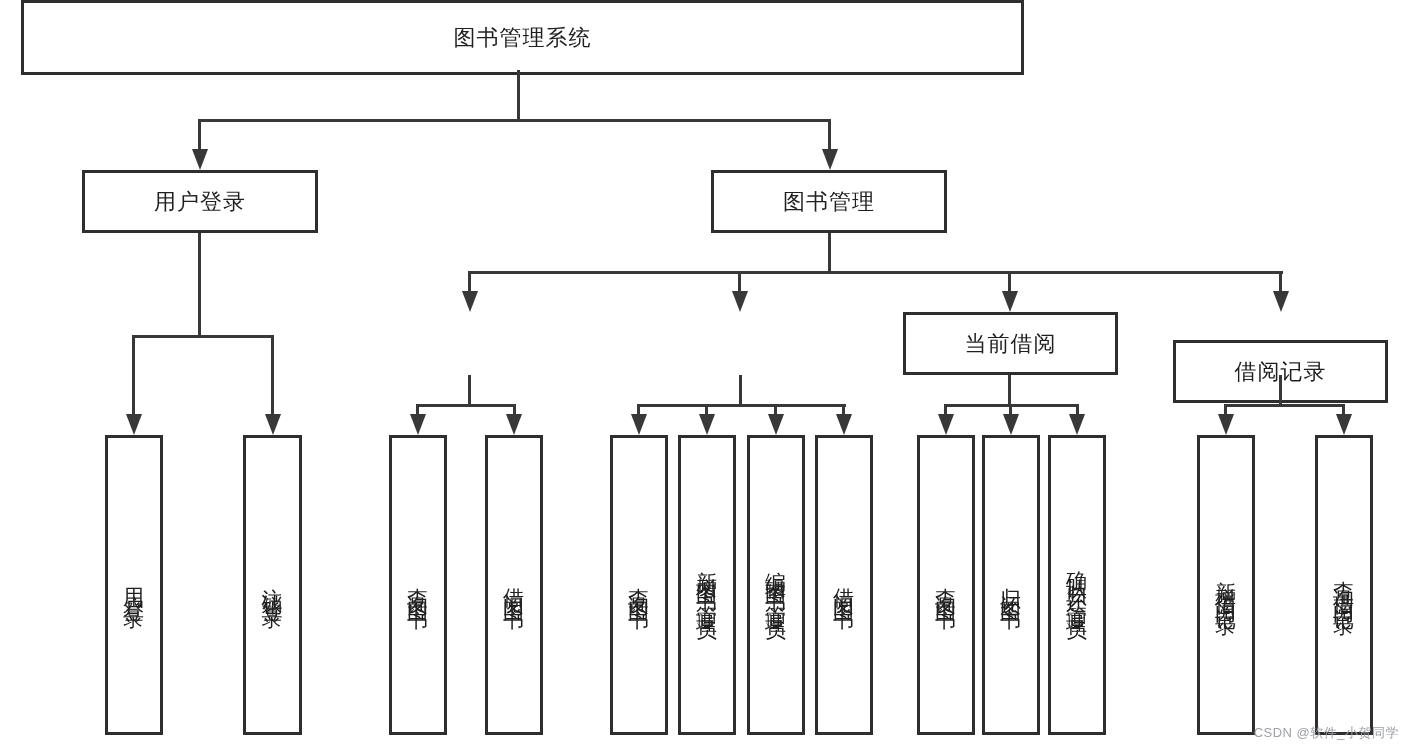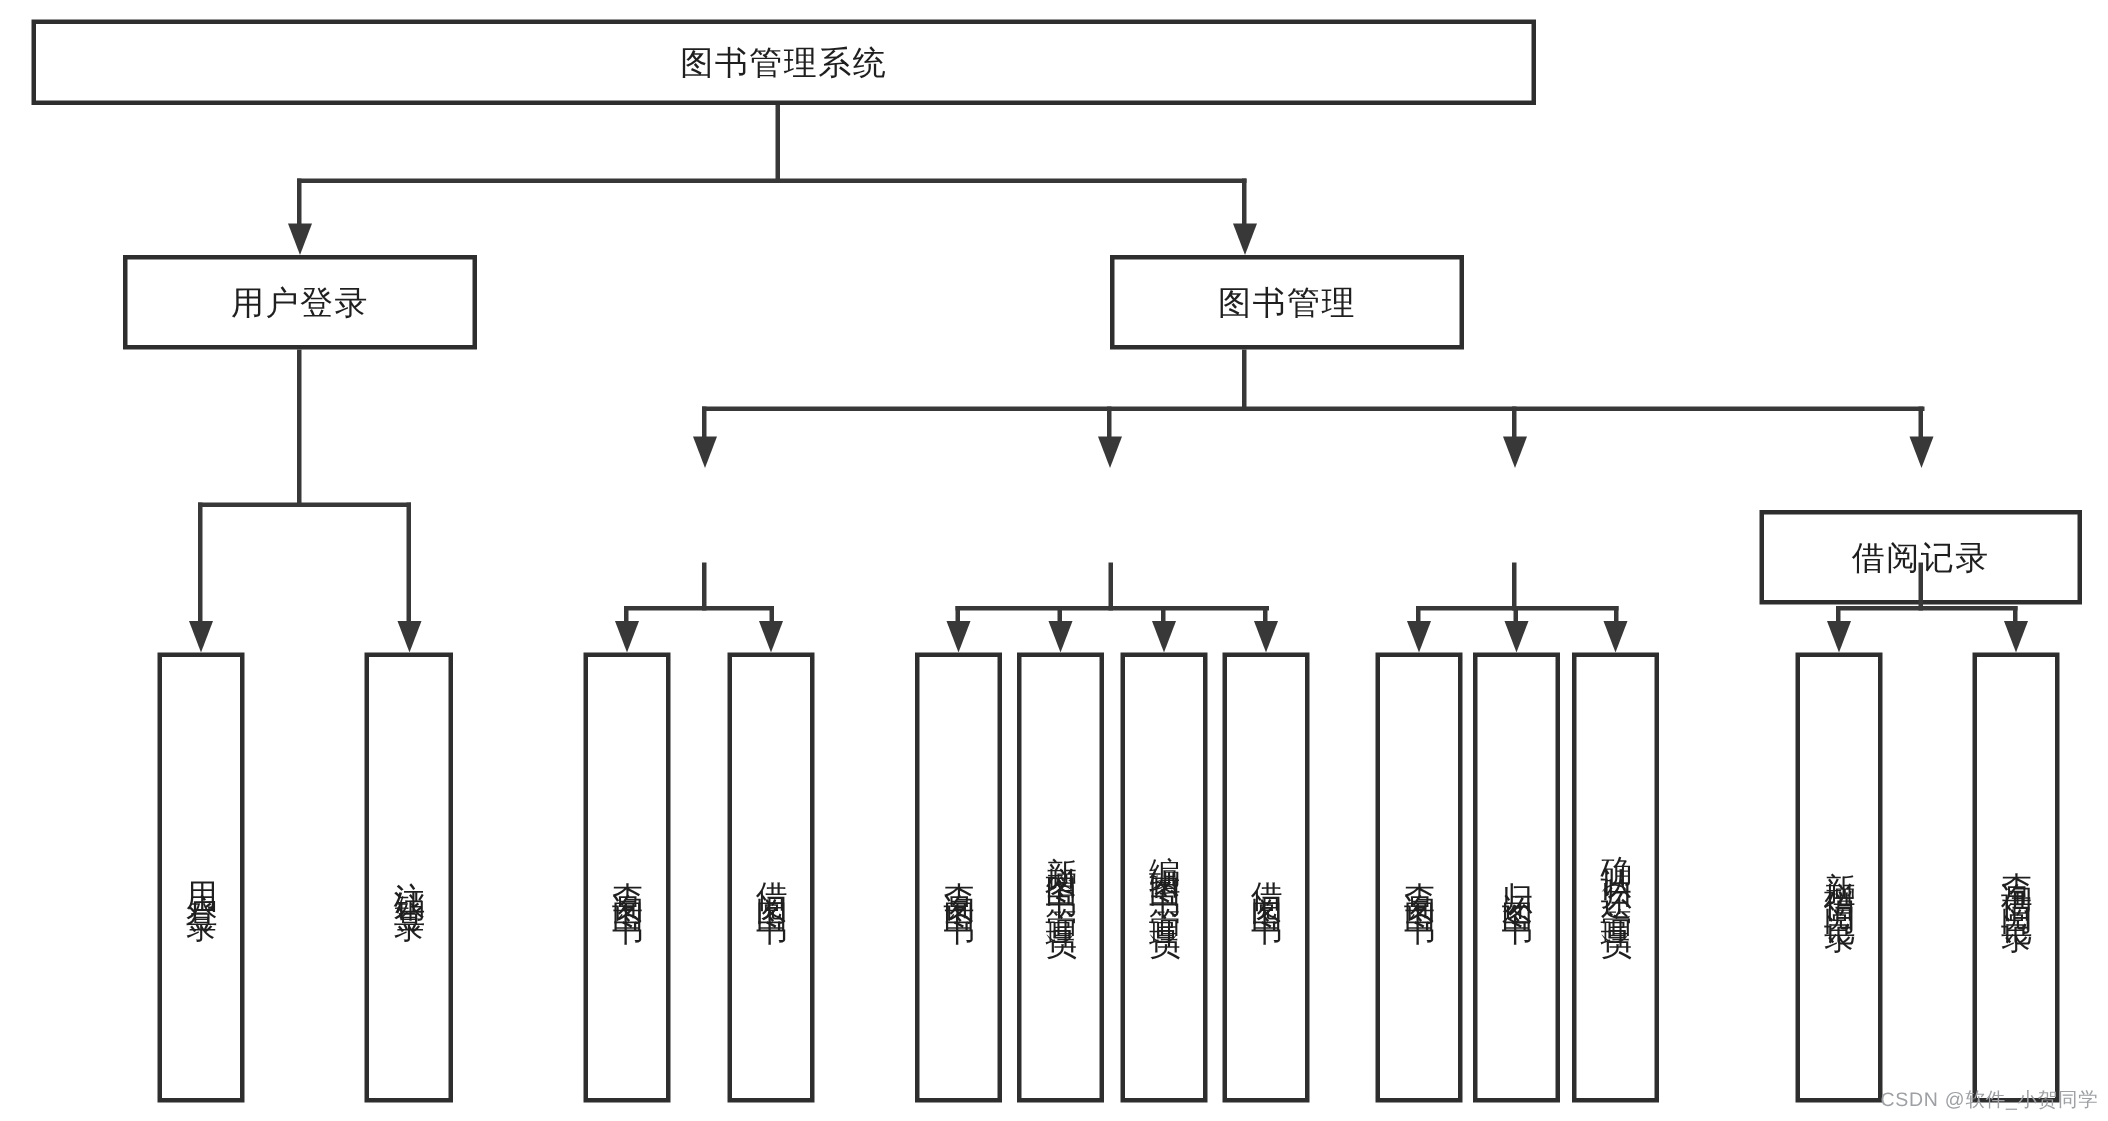--- a/index.html
+++ b/index.html
@@ -26,50 +26,51 @@
   .watermark{
     position:absolute;right:6px;bottom:5px;
     font-size:13px;color:#9ea0a4;letter-spacing:0.5px;white-space:nowrap;
   }
 </style>
 </head>
 <body>
 
 <div class="canvas">
 
-  <div class="box hbox" style="left:21px;top:13px;width:1003px;height:57px;">图书管理系统</div>
+  <div class="box hbox" style="left:21px;top:0;width:1003px;height:75px;">图书管理系统</div>
 
   <div class="vline" style="left:517px;top:70px;height:51px;"></div>
   <div class="hline" style="left:198px;top:119px;width:633px;"></div>
   <div class="vline" style="left:198px;top:119px;height:31px;"></div>
   <div class="arrow" style="left:192px;top:149px;"></div>
   <div class="vline" style="left:828px;top:119px;height:31px;"></div>
   <div class="arrow" style="left:822px;top:149px;"></div>
 
   <div class="box hbox" style="left:82px;top:170px;width:236px;height:63px;">用户登录</div>
-  <div class="box hbox" style="left:740px;top:170px;width:236px;height:63px;">图书管理</div>
+  <div class="box hbox" style="left:711px;top:170px;width:236px;height:63px;">图书管理</div>
 
   <div class="vline" style="left:198px;top:233px;height:104px;"></div>
   <div class="hline" style="left:132px;top:335px;width:142px;"></div>
   <div class="vline" style="left:132px;top:335px;height:80px;"></div>
   <div class="arrow" style="left:126px;top:414px;"></div>
   <div class="vline" style="left:271px;top:335px;height:80px;"></div>
   <div class="arrow" style="left:265px;top:414px;"></div>
 
   <div class="vline" style="left:828px;top:233px;height:41px;"></div>
   <div class="hline" style="left:468px;top:271px;width:815px;"></div>
   <div class="vline" style="left:468px;top:271px;height:21px;"></div>
   <div class="arrow" style="left:462px;top:291px;"></div>
   <div class="vline" style="left:738px;top:271px;height:21px;"></div>
   <div class="arrow" style="left:732px;top:291px;"></div>
   <div class="vline" style="left:1008px;top:271px;height:21px;"></div>
   <div class="arrow" style="left:1002px;top:291px;"></div>
   <div class="vline" style="left:1279px;top:271px;height:21px;"></div>
   <div class="arrow" style="left:1273px;top:291px;"></div>
 
+  <div class="box hbox" style="left:903px;top:312px;width:215px;height:63px;">当前借阅</div>
   <div class="box hbox" style="left:1173px;top:312px;width:215px;height:63px;margin-top:28px;">借阅记录</div>
 
   <div class="vline" style="left:468px;top:375px;height:32px;"></div>
   <div class="hline" style="left:416px;top:404px;width:100px;"></div>
   <div class="vline" style="left:416px;top:404px;height:12px;"></div>
   <div class="arrow" style="left:410px;top:414px;"></div>
   <div class="vline" style="left:513px;top:404px;height:12px;"></div>
   <div class="arrow" style="left:506px;top:414px;"></div>
 
   <div class="vline" style="left:739px;top:375px;height:32px;"></div>

